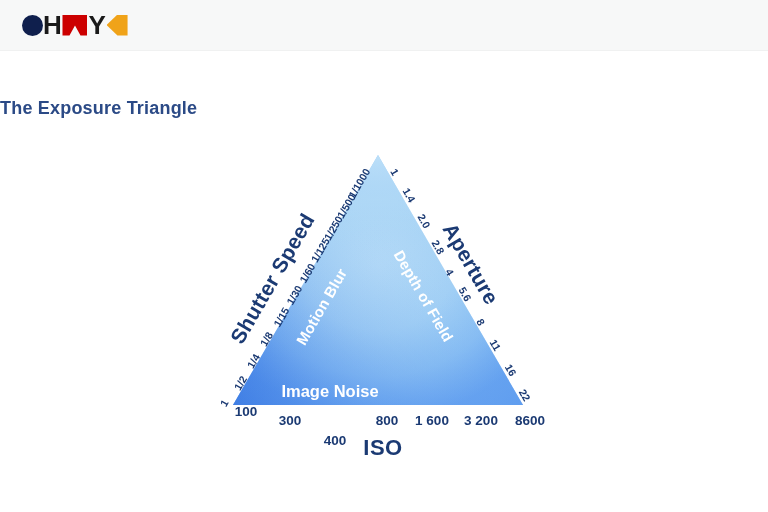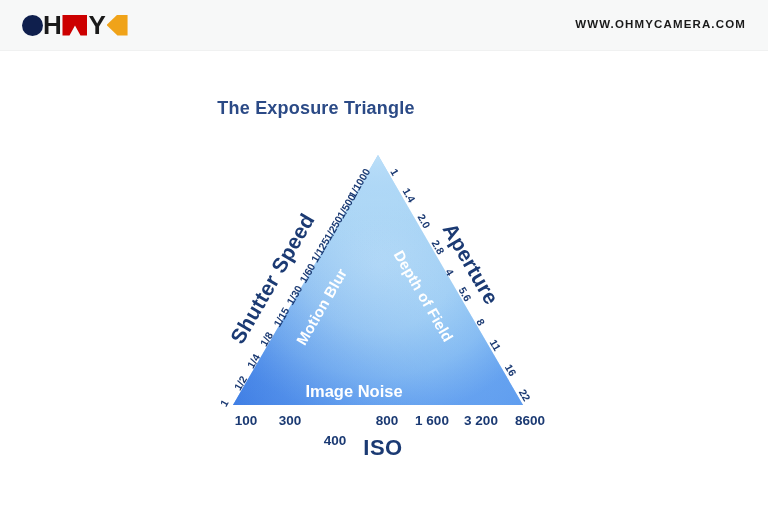--- a/index.html
+++ b/index.html
@@ -73,24 +73,24 @@
     font-size: 11.5px;
     font-weight: 700;
     letter-spacing: 1.15px;
     color: #1a1a1a;
     font-family: "Liberation Sans", sans-serif;
   }
 
   
   #chart-title {
     position: absolute;
-    left: 12px;
+    left: 0;
     top: 98px;
     width: 608px;
-    text-align: center;
+    text-align: left;
     font-size: 18px;
     font-weight: 700;
     color: #2b4a86;
     letter-spacing: 0.2px;
   }
 
   
   #stage {
     position: absolute;
     left: 0;
@@ -123,21 +123,20 @@
     font-weight: 700;
     font-size: 15px;
     letter-spacing: 0.2px;
   }
   .inner-label-bottom {
     position: absolute;
     color: #ffffff;
     font-weight: 700;
     font-size: 16.5px;
     white-space: nowrap;
-    margin-left: 24px;
   }
 
   
   .tick {
     position: absolute;
     color: #1b3a73;
     font-weight: 700;
     font-size: 10.5px;
     white-space: nowrap;
     transform-origin: 50% 50%;
@@ -164,21 +163,20 @@
 <body>
 
 <div id="header">
   <div id="logo">
     <span class="logo-glyph logo-o"></span>
     <span class="logo-text">H</span>
     <span class="logo-glyph logo-m"></span>
     <span class="logo-text">Y</span>
     <span class="logo-glyph logo-c"></span>
   </div>
-  <div id="site-url">WWW.OHMYCAMERA.COM</div>
 </div>
 
 <div id="chart-title">The Exposure Triangle</div>
 
 <div id="stage">
 
   <div id="triangle-wrap">
     <svg width="768" height="512" viewBox="0 0 768 512">
       <defs>
         <radialGradient id="triGrad" cx="50%" cy="44%" r="62%">
@@ -240,21 +238,21 @@
     <div class="tick" style="left:458px; top:288px; transform:rotate(59.9deg);">5.6</div>
     <div class="tick" style="left:478px; top:316px; transform:rotate(59.9deg);">8</div>
     <div class="tick" style="left:490px; top:339px; transform:rotate(59.9deg);">11</div>
     <div class="tick" style="left:505px; top:364px; transform:rotate(59.9deg);">16</div>
     <div class="tick" style="left:519px; top:389px; transform:rotate(59.9deg);">22</div>
   </div>
 
   <div class="inner-label-bottom" style="left:330px; top:382px; transform: translateX(-50%);">Image Noise</div>
 
   <div>
-    <div class="iso-tick" style="left:246px; top:413px;">100</div>
+    <div class="iso-tick" style="left:246px; top:404px;">100</div>
     <div class="iso-tick" style="left:290px; top:413px;">300</div>
     <div class="iso-tick" style="left:335px; top:433px;">400</div>
     <div class="iso-tick" style="left:387px; top:413px;">800</div>
     <div class="iso-tick" style="left:432px; top:413px;">1 600</div>
     <div class="iso-tick" style="left:481px; top:413px;">3 200</div>
     <div class="iso-tick" style="left:530px; top:413px;">8600</div>
   </div>
 
   <div id="iso-axis-label" style="left:383px; top:435px;">ISO</div>
 

